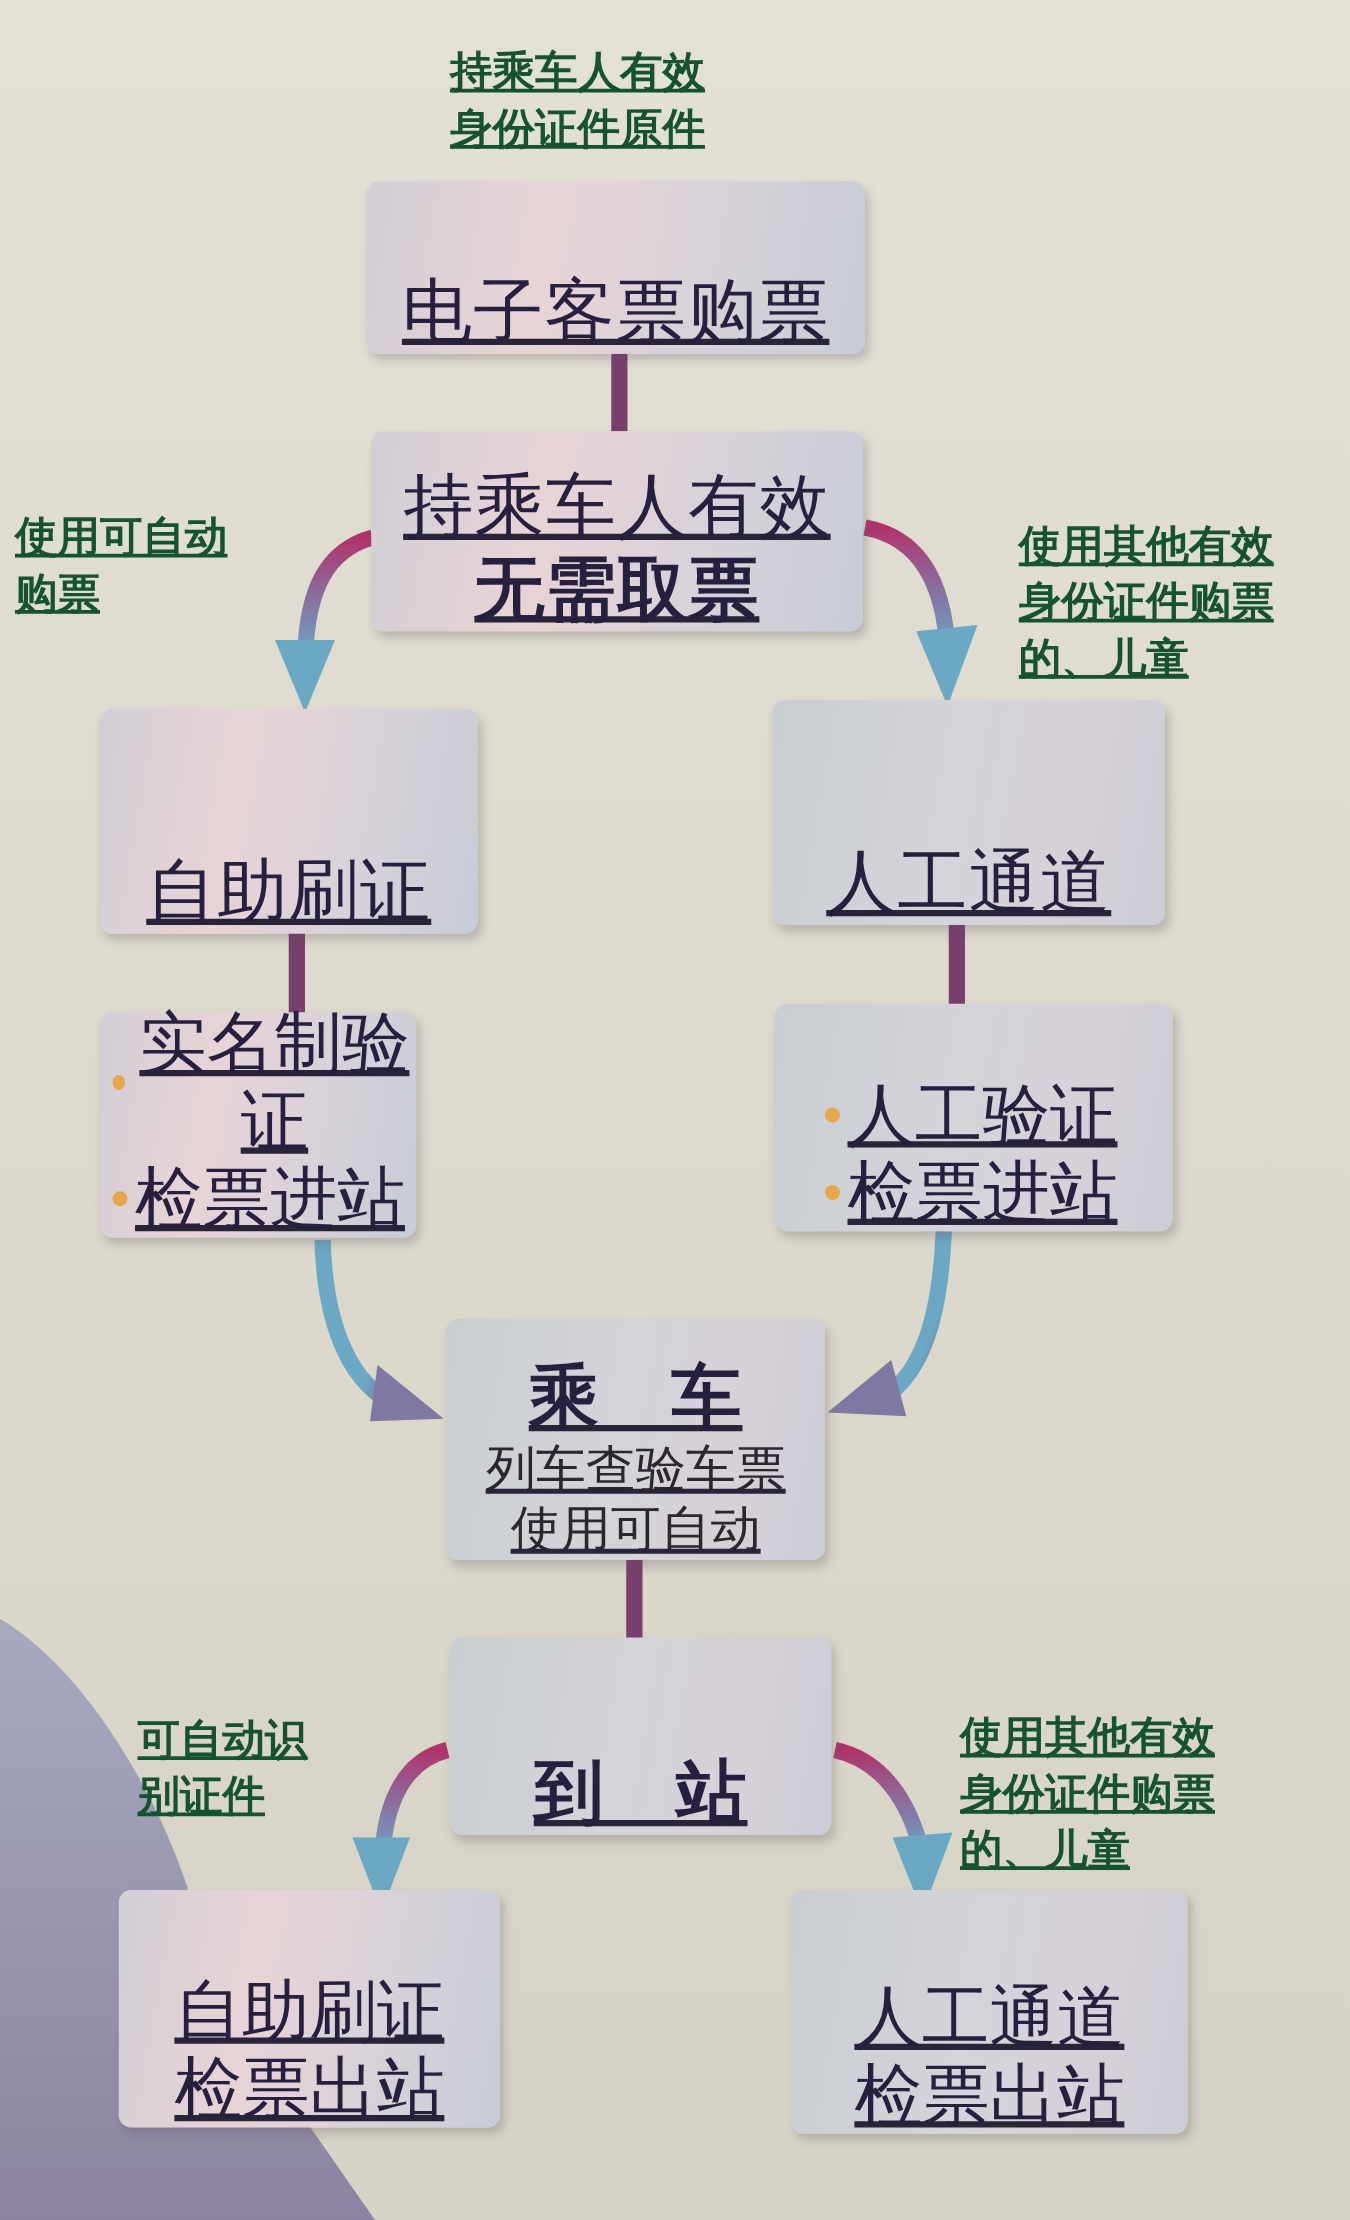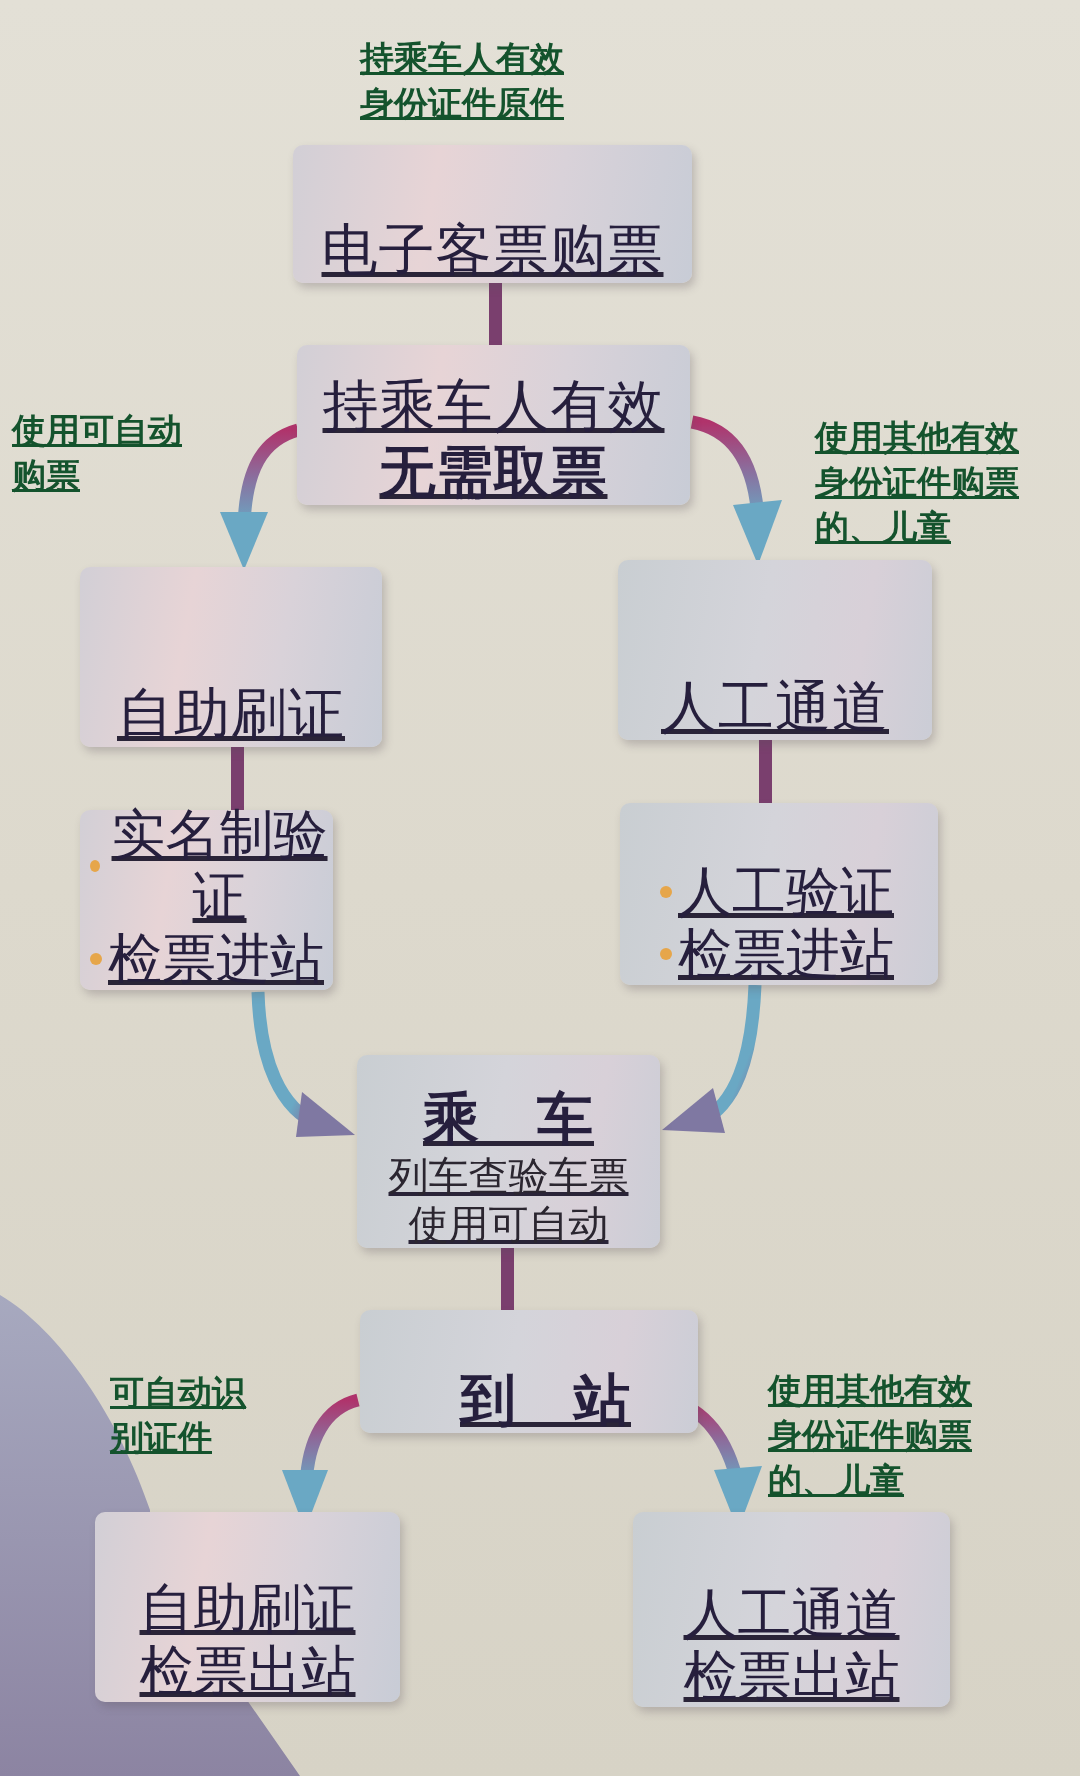--- a/index.html
+++ b/index.html
@@ -145,21 +145,21 @@
     <span class="mid">检票进站</span>
   </div>
 </div>
 
 <div class="box cool" style="left:357px; top:1055px; width:303px; height:193px;">
   <div class="big" style="font-weight:bold;">乘　车</div>
   <div class="small">列车查验车票</div>
   <div class="small">使用可自动</div>
 </div>
 
-<div class="box cool" style="left:360px; top:1310px; width:305px; height:123px;padding-left:33px;">
+<div class="box cool" style="left:360px; top:1310px; width:305px; height:158px;">
   <div class="big" style="font-weight:bold;">到　站</div>
 </div>
 
 <div class="note" style="left:110px; top:1370px; width:170px;">
   <div>可自动识</div>
   <div>别证件</div>
 </div>
 
 <div class="note" style="left:768px; top:1368px; width:250px;">
   <div>使用其他有效</div>

